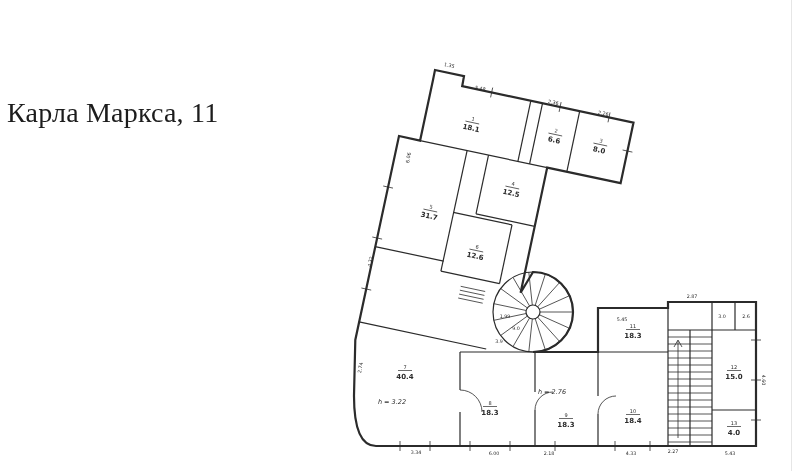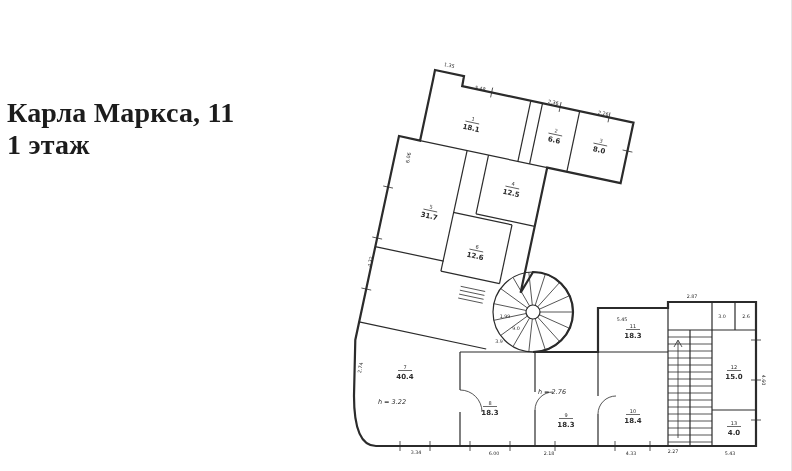--- a/index.html
+++ b/index.html
@@ -11,21 +11,21 @@
   *{box-sizing:border-box;}
   html,body{margin:0;padding:0;}
   body{
     width:792px;height:471px;position:relative;overflow:hidden;
     background:#ffffff;
     font-family:"Liberation Sans",sans-serif;
   }
   .sidebar{position:absolute;left:7px;top:97px;width:330px;}
   .title{
     font-family:"Liberation Serif",serif;
-    font-weight:700;font-size:28px;line-height:1.14;
+    font-weight:400;font-size:28px;line-height:1.14;
     color:var(--heading);margin:0;letter-spacing:0.2px;
   }
   .area{
     margin:22px 0 0 0;font-size:13px;color:var(--body);
   }
   svg.plan{position:absolute;left:0;top:0;width:792px;height:471px;}
   .wall-outer{fill:none;stroke:var(--plan);stroke-width:2.2;stroke-linejoin:miter;}
   .wall{stroke:var(--plan);stroke-width:1.2;fill:none;}
   .thin{stroke:var(--plan);stroke-width:0.8;fill:none;}
   svg text{fill:var(--plan);font-family:"DejaVu Sans",sans-serif;text-anchor:middle;}
@@ -34,21 +34,20 @@
   .rm-line{stroke:var(--plan);stroke-width:0.7;}
   .dim{font-size:4.8px;}
   .note{font-size:6.5px;font-style:italic;}
   .page-edge{position:absolute;right:0;top:0;width:1px;height:100%;background:var(--edge);}
 </style>
 </head>
 <body>
 
 <div class="sidebar">
   <h1 class="title">Карла Маркса, 11</h1>
-  <h1 class="title">1 этаж</h1>
 </div>
 
 <svg class="plan" viewBox="0 0 792 471" aria-hidden="true">
 
   <g>
     <path class="wall-outer" d="M 435,70 L 464,76.2 L 462.2,86.2 L 633.5,122.6
       L 620.6,183.2 L 547.2,167.6 L 520.6,292.8 L 533,272
       A 40 40 0 0 1 533,352
       L 598,352 L 598,308 L 668,308 L 668,302 L 756,302 L 756,446
       L 376,446 Q 354,446 354,396 L 355.3,340 L 399,136 L 420.1,140.6 L 433,80 Z"></path>

